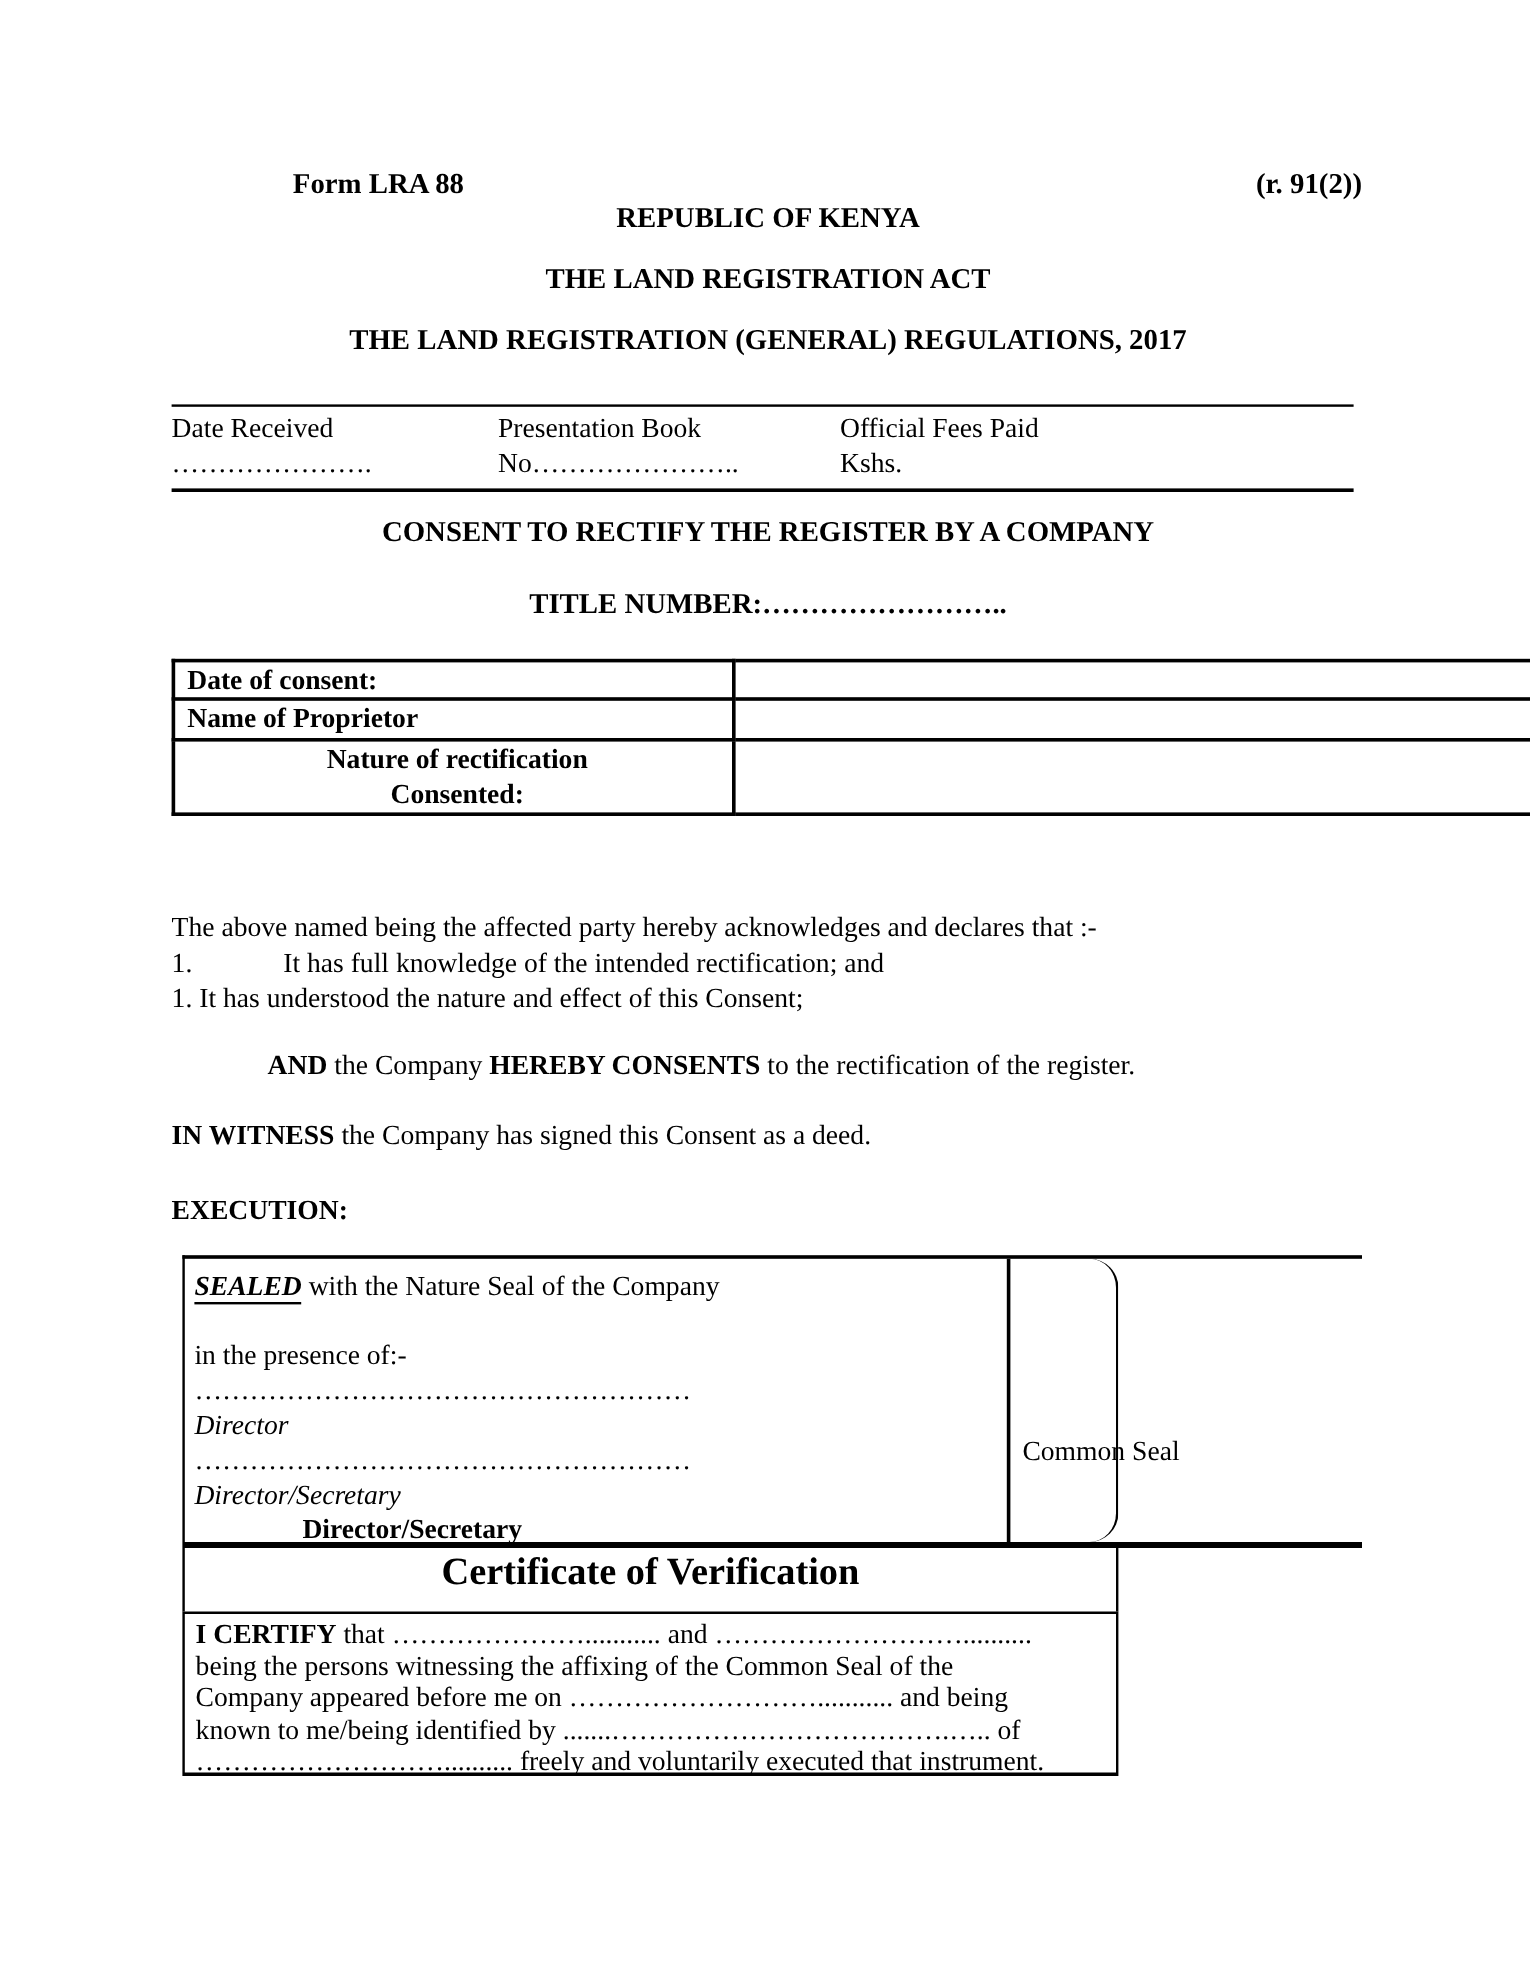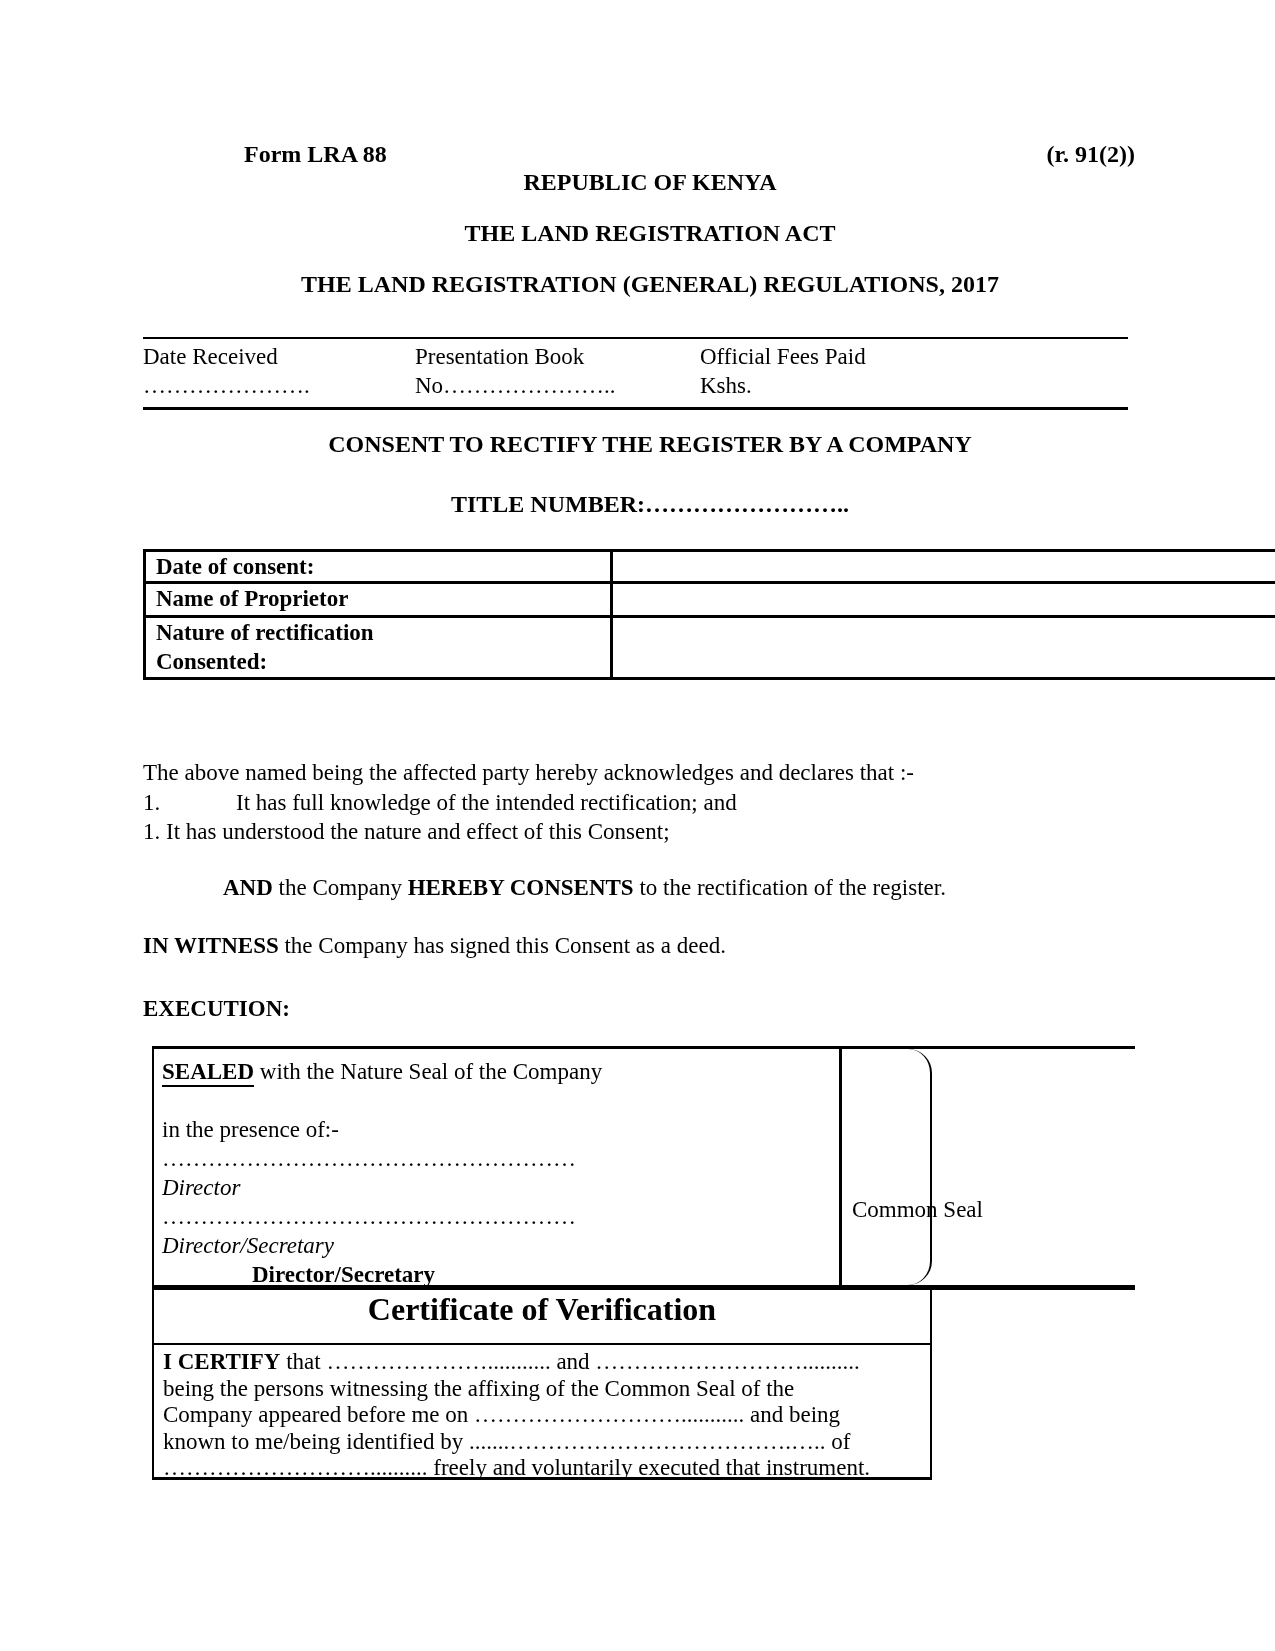--- a/index.html
+++ b/index.html
@@ -3,24 +3,24 @@
 <meta charset="utf-8">
 <style>
   * { margin:0; padding:0; box-sizing:border-box; }
   html,body { background:#ffffff; }
   .page {
     position:relative; width:1275px; height:1651px; margin:0 auto;
     background:#ffffff; color:#000;
     font-family:"Liberation Serif","DejaVu Serif",serif;
     font-size:23px; line-height:28px; overflow:hidden;
   }
-  .b { font-weight:bold; }
+  .b { font-weight:bold;text-align:center; }
   .i { font-style:italic; }
   .c { text-align:center; }
-  .abs { position:absolute; left:154px; width:992px; }
+  .abs { position:absolute; left:144px; width:992px; }
   .h24 { font-size:24px; }
 
   .hdr-row { position:absolute; top:140px; left:143px; width:992px; display:flex; justify-content:space-between; }
   .hdr-row .form-code { margin-left:101px; }
 
   .fees {
     position:absolute; top:337px; left:143px; width:985px;
     border-top:2px solid #000; border-bottom:3px solid #000;
     padding:3px 0 7px 0; display:flex;
   }
@@ -40,21 +40,21 @@
   .num { width:93px; }
 
   .clause-and { position:absolute; top:874px; left:223px; width:950px; }
   .witness    { position:absolute; top:932px; left:143px; width:992px; }
   .exec-h     { position:absolute; top:995px; left:143px; font-weight:bold; }
 
   .exec { position:absolute; top:1046px; left:152px; width:983px; }
   .exec-row1 { display:flex; border-top:3px solid #000; border-left:2px solid #000; height:239px; }
   .cell-a { width:688px; border-right:3px solid #000; padding:8px 6px 0 8px; line-height:29px; }
   .cell-a div { height:29px; }
-  .sealed-u { font-weight:bold; border-bottom:2px solid #000; padding-bottom:1px; }
+  .sealed-u { font-weight:bold; border-bottom:2px solid #000; padding-bottom:1px;font-style:italic; }
   .dsec-bold { padding-left:90px; font-weight:bold; }
   .cell-b { width:90px; border-right:2px solid #000; position:relative;border-radius:24px; }
   .cell-b .seal { position:absolute; top:147px; left:10px; white-space:nowrap; }
   .cell-c { flex:1; }
 
   .exec-row2 { border-top:5px solid #000; height:58px; }
   .cert-hd {
     width:780px; height:100%;
     border-left:2px solid #000; border-right:2px solid #000;
     text-align:center; font-weight:bold; font-size:32px; padding-top:5px;

